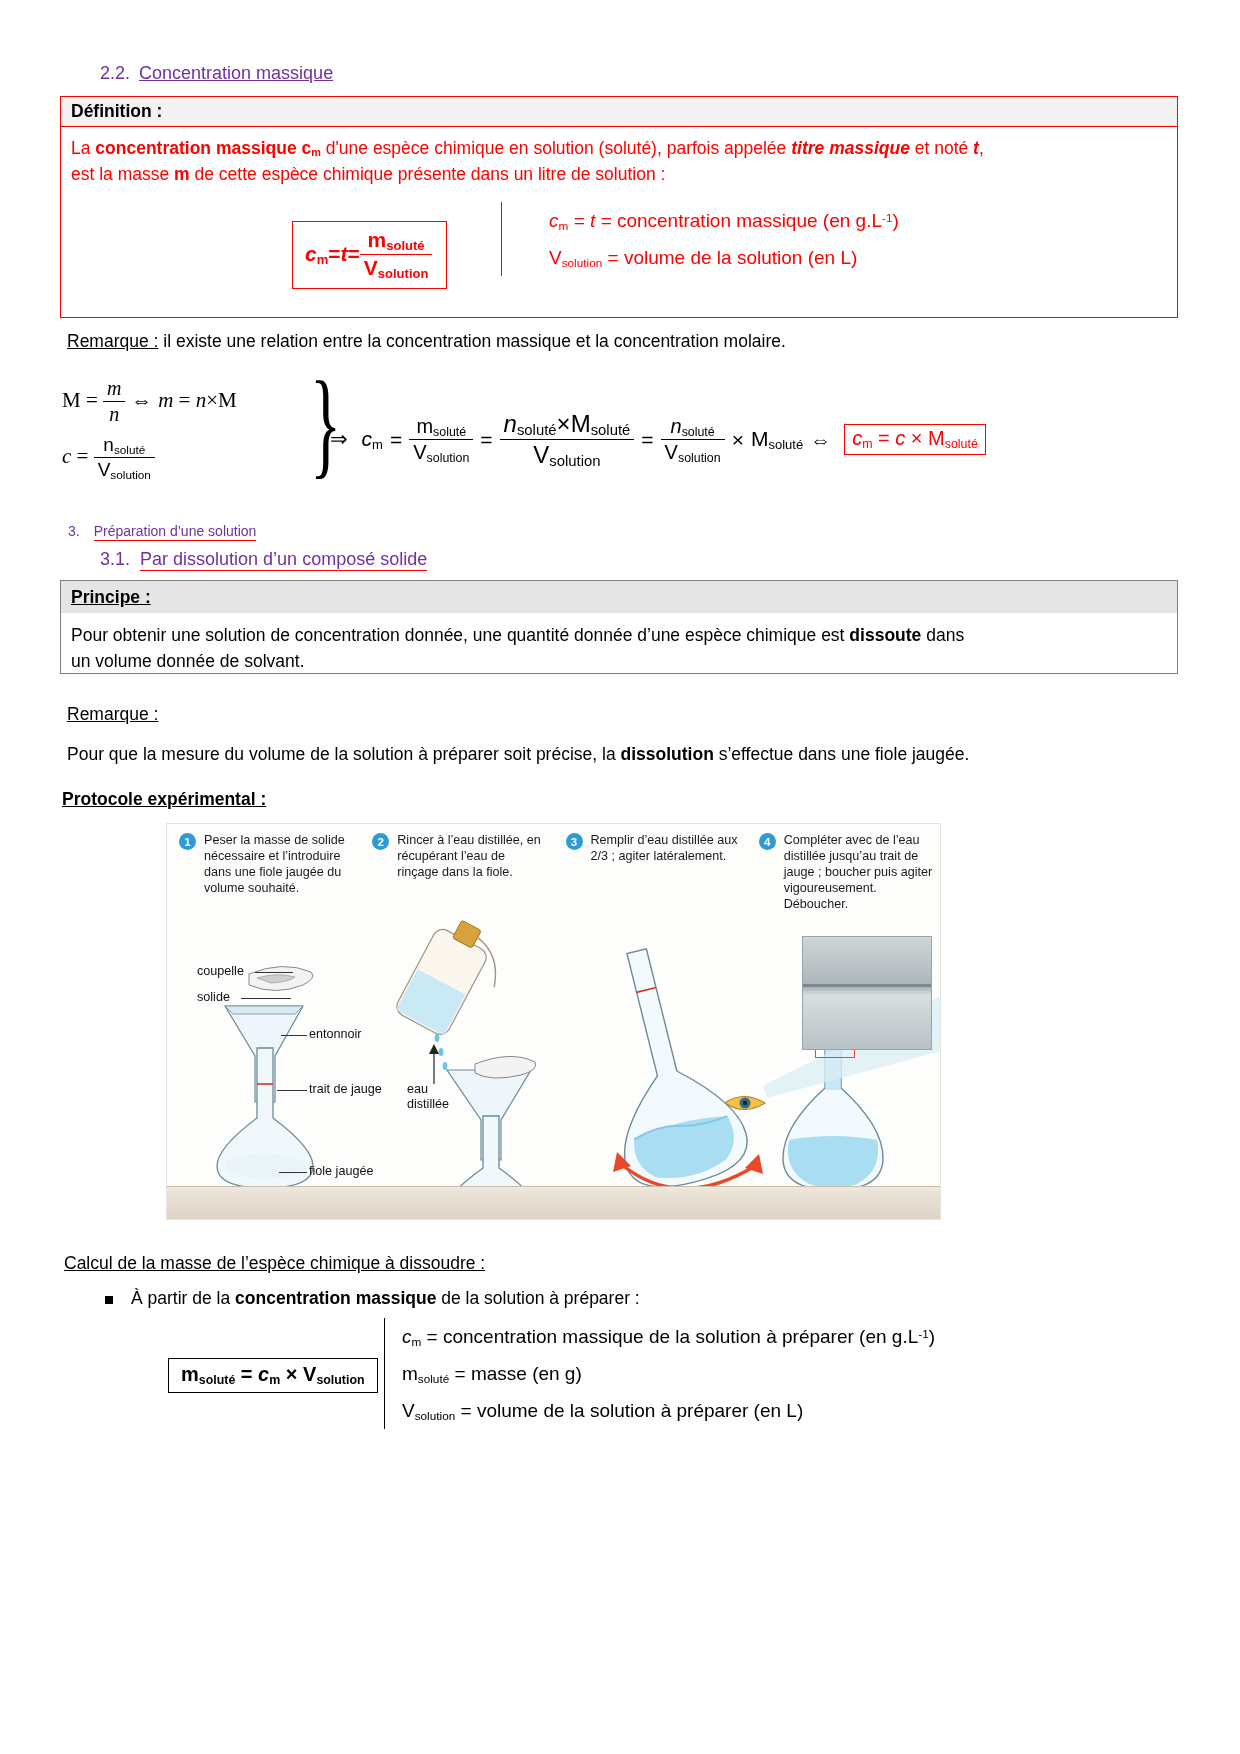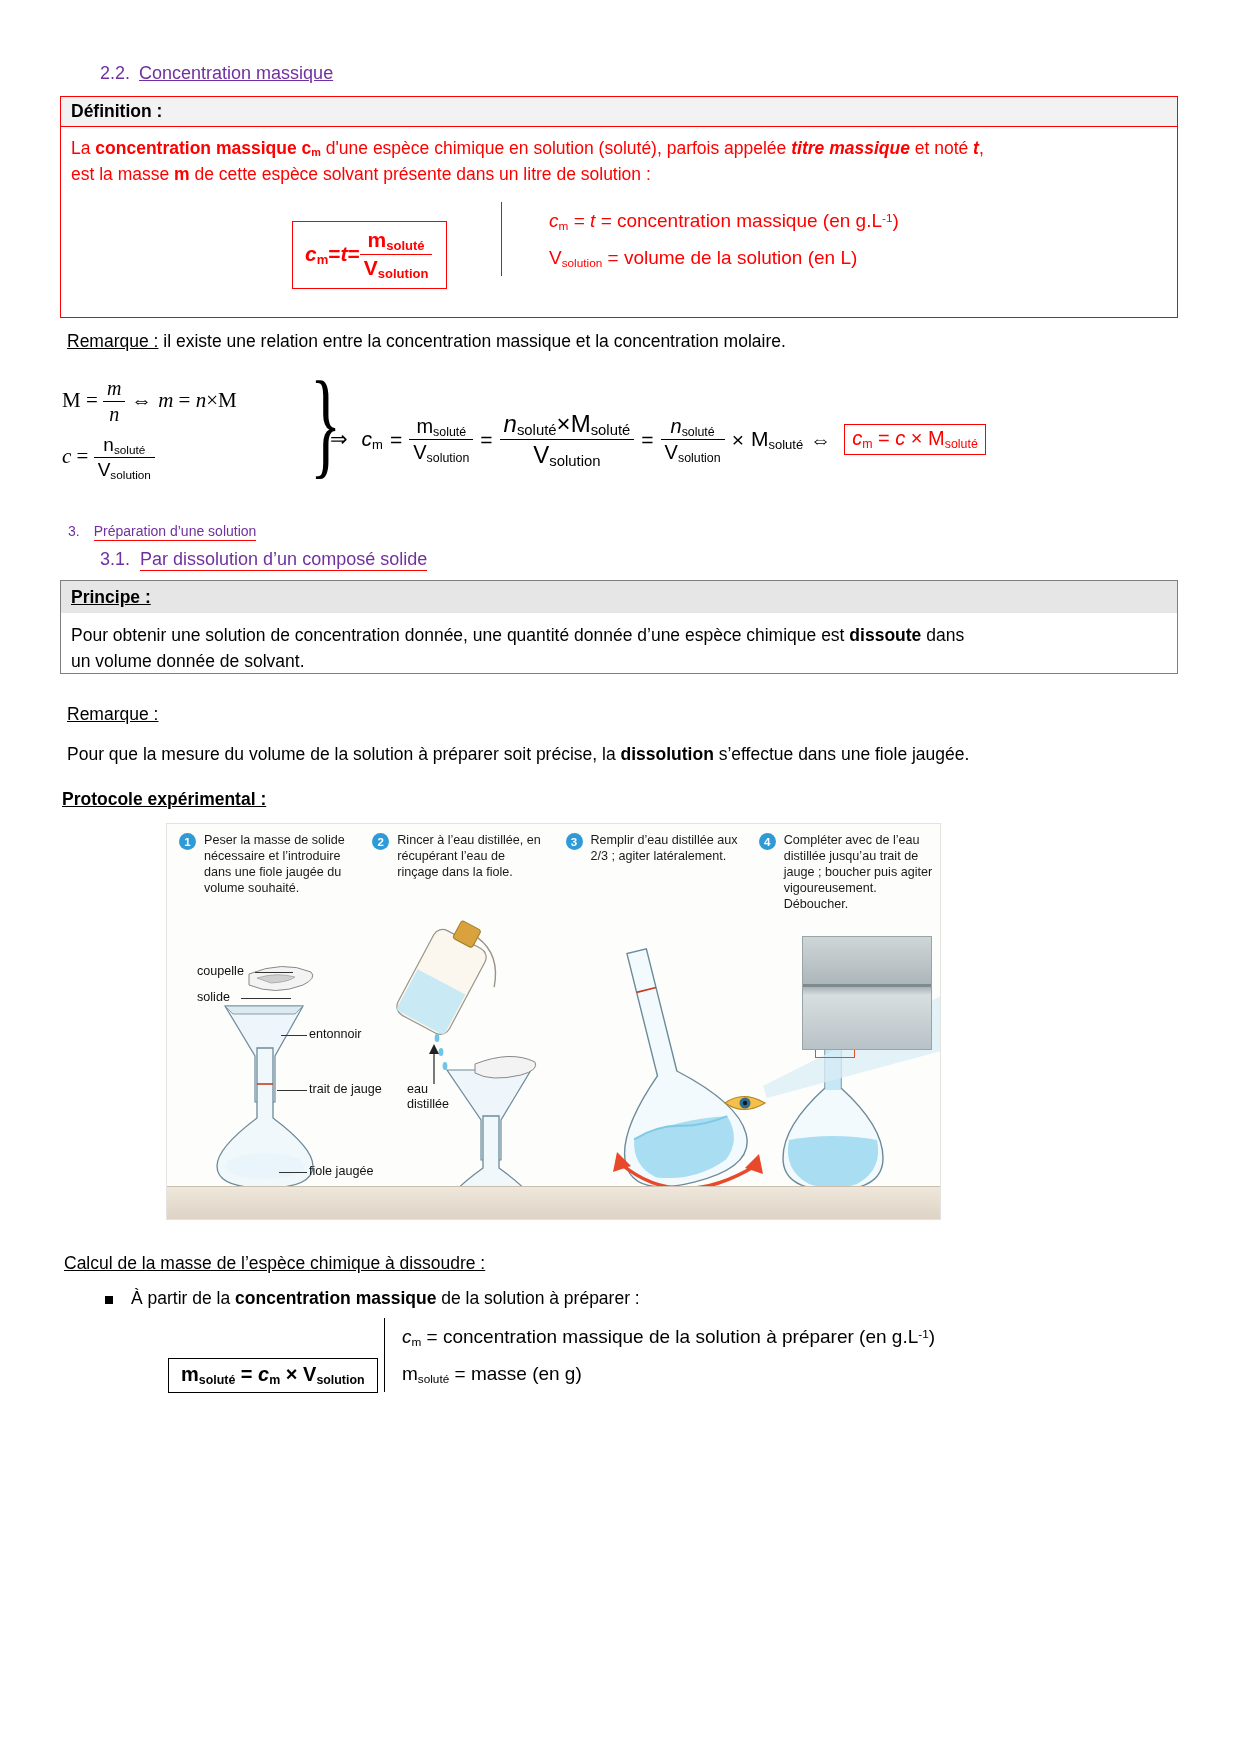--- a/index.html
+++ b/index.html
@@ -214,21 +214,21 @@
 <div class="page">
 
   <div class="h2">
     <span class="num">2.2.</span><span class="txt">Concentration massique</span>
   </div>
 
   <div class="defbox">
     <div class="hdr">Définition :</div>
     <div class="body">
       <p><span>La </span><b><span>concentration massique c</span><sub>m</sub></b><span> d'une espèce chimique en solution (soluté), parfois appelée </span><b><i><span>titre massique</span></i></b><span> et noté </span><b><i><span>t</span></i></b><span>,</span></p>
-      <p><span>est la masse </span><b><span>m</span></b><span> de cette espèce solvant présente dans un litre de solution :</span></p>
+      <p><span>est la masse </span><b><span>m</span></b><span> de cette espèce chimique présente dans un litre de solution :</span></p>
     </div>
 
     <div class="boxed-formula" style="left:231px; top:124px;">
       <b><i><span>c</span></i><sub>m</sub></b>
         <b><span> = </span></b>
         <b><i><span>t</span></i></b>
         <b><span> = </span></b>
       <span class="frac">
         <span class="n"><b><span>m</span><sub>soluté</sub></b></span>
         <span class="d"><b><span>V</span><sub>solution</sub></b></span>
@@ -446,15 +446,16 @@
     <span><span>À partir de la </span><b><span>concentration massique</span></b><span> de la solution à préparer :</span></span>
   </div>
 
   <div class="boxed-formula2">
     <span>m</span><sub>soluté</sub><span> = </span><i><span>c</span></i><sub>m</sub><span> × </span><span>V</span><sub>solution</sub>
   </div>
 
   <div class="legend2">
     <div class="ln"><i><span>c</span></i><sub>m</sub><span> = </span><span>concentration massique de la solution à préparer (en g.L</span><sup>-1</sup><span>)</span></div>
     <div class="ln"><span>m</span><sub>soluté</sub><span> = </span><span>masse (en g)</span></div>
+    <div class="ln"><span>V</span><sub>solution</sub><span> = </span><span>volume de la solution à préparer (en L)</span></div>
   </div>
 
 </div>
 
 </body></html>

